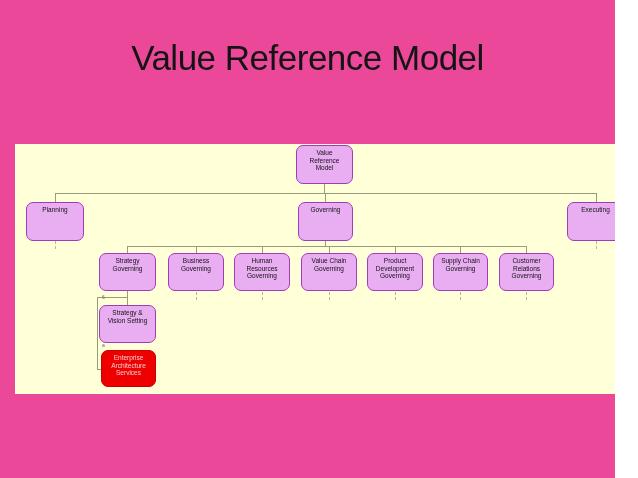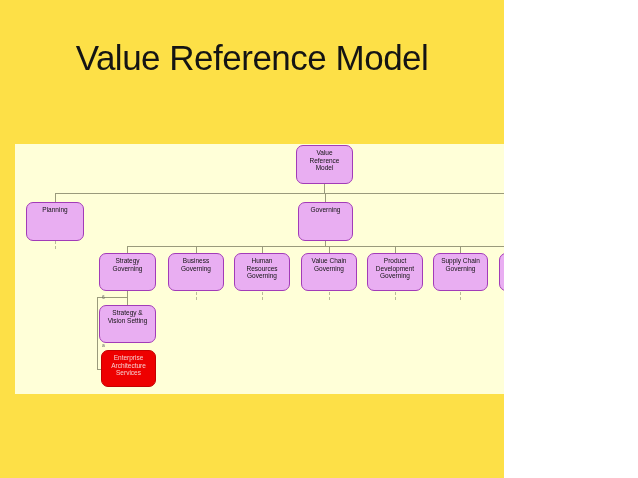--- a/index.html
+++ b/index.html
@@ -1,16 +1,16 @@
 <!DOCTYPE html>
 <html><head>
 <meta charset="utf-8">
 <style>
   html,body{margin:0;padding:0;background:#fff;}
-  #page{position:relative;width:504px;height:478px;background:#fde047;overflow:hidden;
+  #page{position:relative;width:615px;height:478px;background:#ec4899;overflow:hidden;
         font-family:"Liberation Sans",sans-serif;}
   #slide-title{position:absolute;top:38px;left:0;width:100%;text-align:center;
         font-size:35px;letter-spacing:-0.5px;color:#141414;}
   #canvas{position:absolute;left:15px;top:144px;width:618px;height:250px;background:#ffffd8;}
   .node{position:absolute;box-sizing:border-box;background:#e9aef2;border:1px solid #a23bb8;
         border-radius:7px;font-size:6.5px;line-height:1.18;text-align:center;
         padding:3px 5px 0;white-space:pre-line;color:#111;}
   .node.red{background:#ee0000;border-color:#c40000;color:#f6cfcf;}
   .h{position:absolute;height:1px;background:#9a9a7c;}
   .v{position:absolute;width:1px;background:#9a9a7c;}

